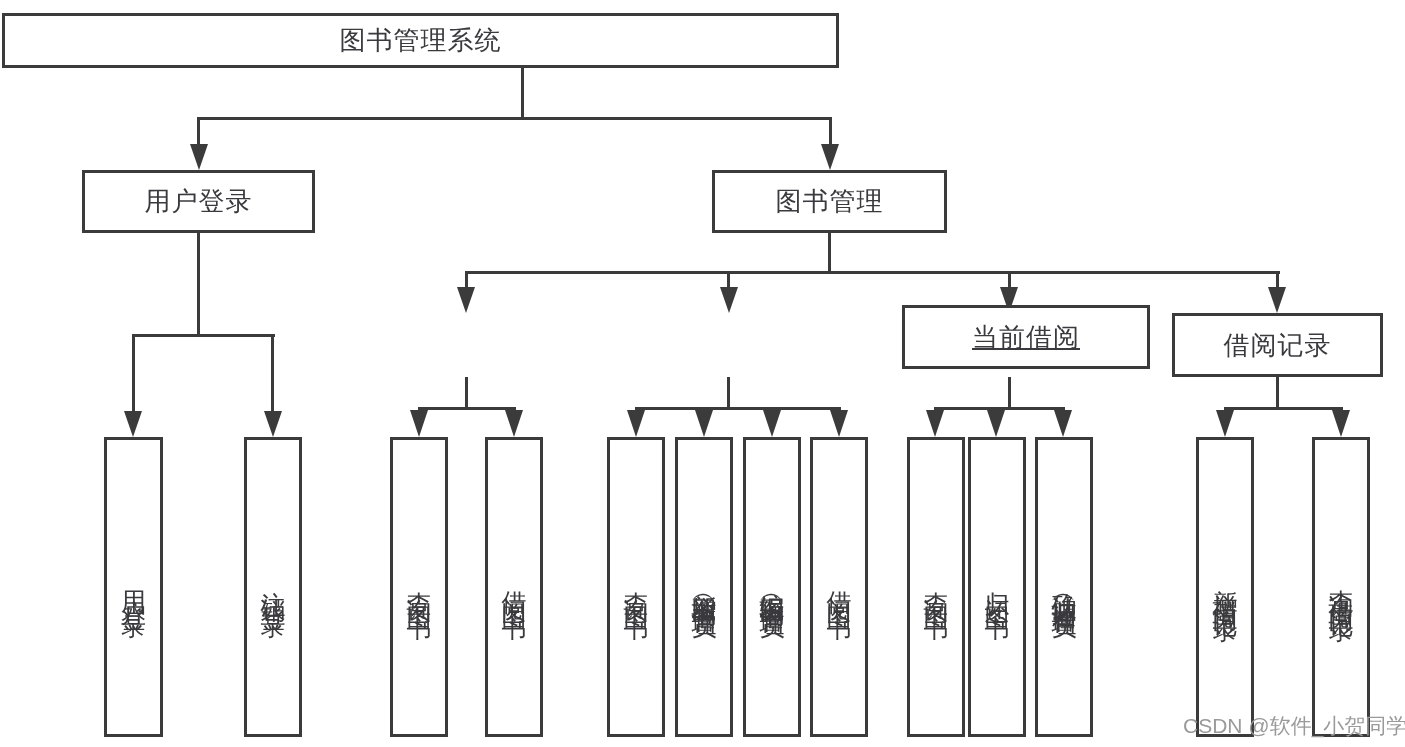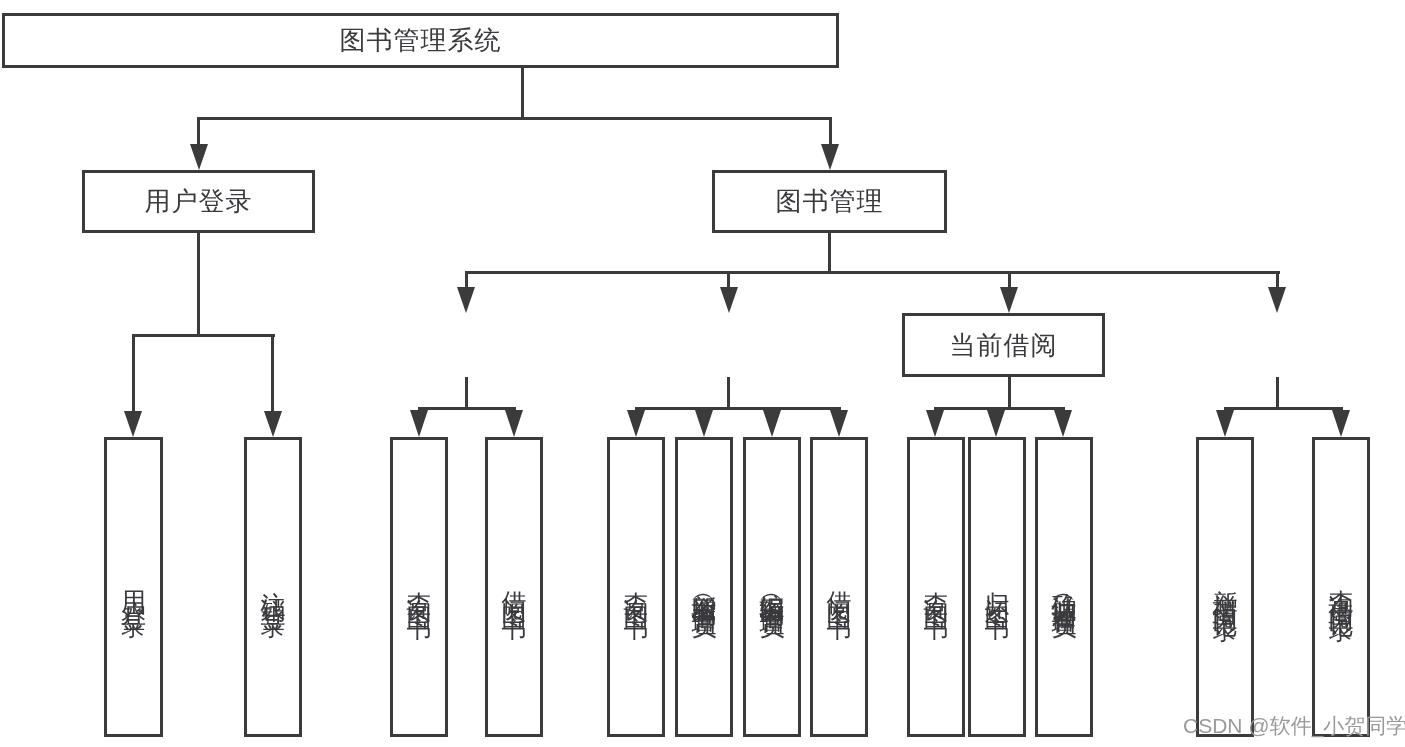--- a/index.html
+++ b/index.html
@@ -67,22 +67,25 @@
   <div class="line" style="left:465px;top:271px;width:815px;height:3px;"></div>
   <div class="line" style="left:465px;top:271px;width:3px;height:16px;"></div>
   <div class="arrow" style="left:457px;top:287px;"></div>
   <div class="line" style="left:727px;top:271px;width:3px;height:16px;"></div>
   <div class="arrow" style="left:720px;top:287px;"></div>
   <div class="line" style="left:1008px;top:271px;width:3px;height:16px;"></div>
   <div class="arrow" style="left:1000px;top:287px;"></div>
   <div class="line" style="left:1276px;top:271px;width:3px;height:16px;"></div>
   <div class="arrow" style="left:1268px;top:287px;"></div>
 
-  <div class="box hbox" style="left:902px;top:313px;width:203px;height:64px;">
+  <div class="box hbox" style="left:902px;top:305px;width:248px;height:64px;text-decoration:underline;">
     <span>当前借阅</span>
+  </div>
+  <div class="box hbox" style="left:1172px;top:313px;width:211px;height:64px;">
+    <span>借阅记录</span>
   </div>
 
   <div class="line" style="left:465px;top:377px;width:3px;height:31px;"></div>
   <div class="line" style="left:727px;top:377px;width:3px;height:31px;"></div>
   <div class="line" style="left:1008px;top:377px;width:3px;height:31px;"></div>
   <div class="line" style="left:1276px;top:377px;width:3px;height:31px;"></div>
 
   <div class="line" style="left:418px;top:407px;width:98px;height:3px;"></div>
   <div class="arrow" style="left:410px;top:410px;border-top-width:27px;"></div>
   <div class="arrow" style="left:505px;top:410px;border-top-width:27px;"></div>

